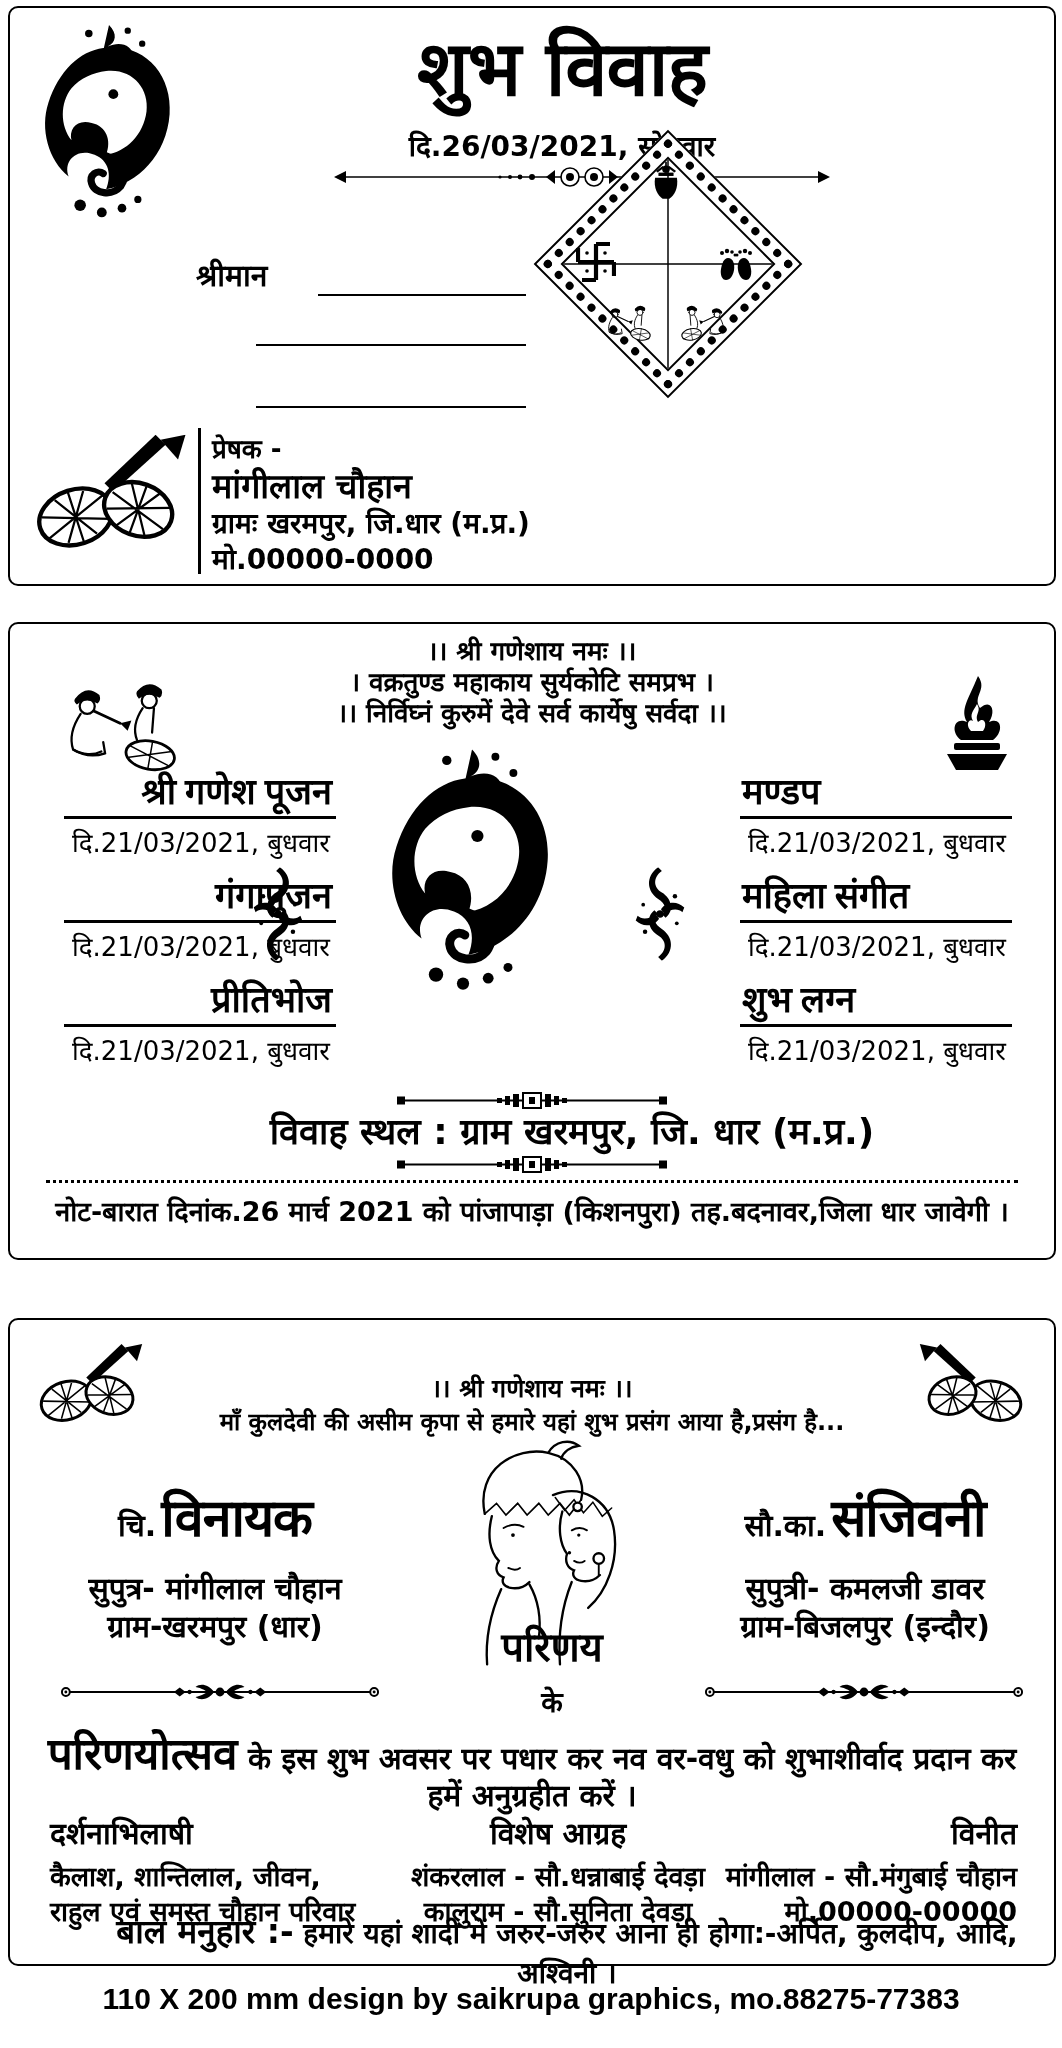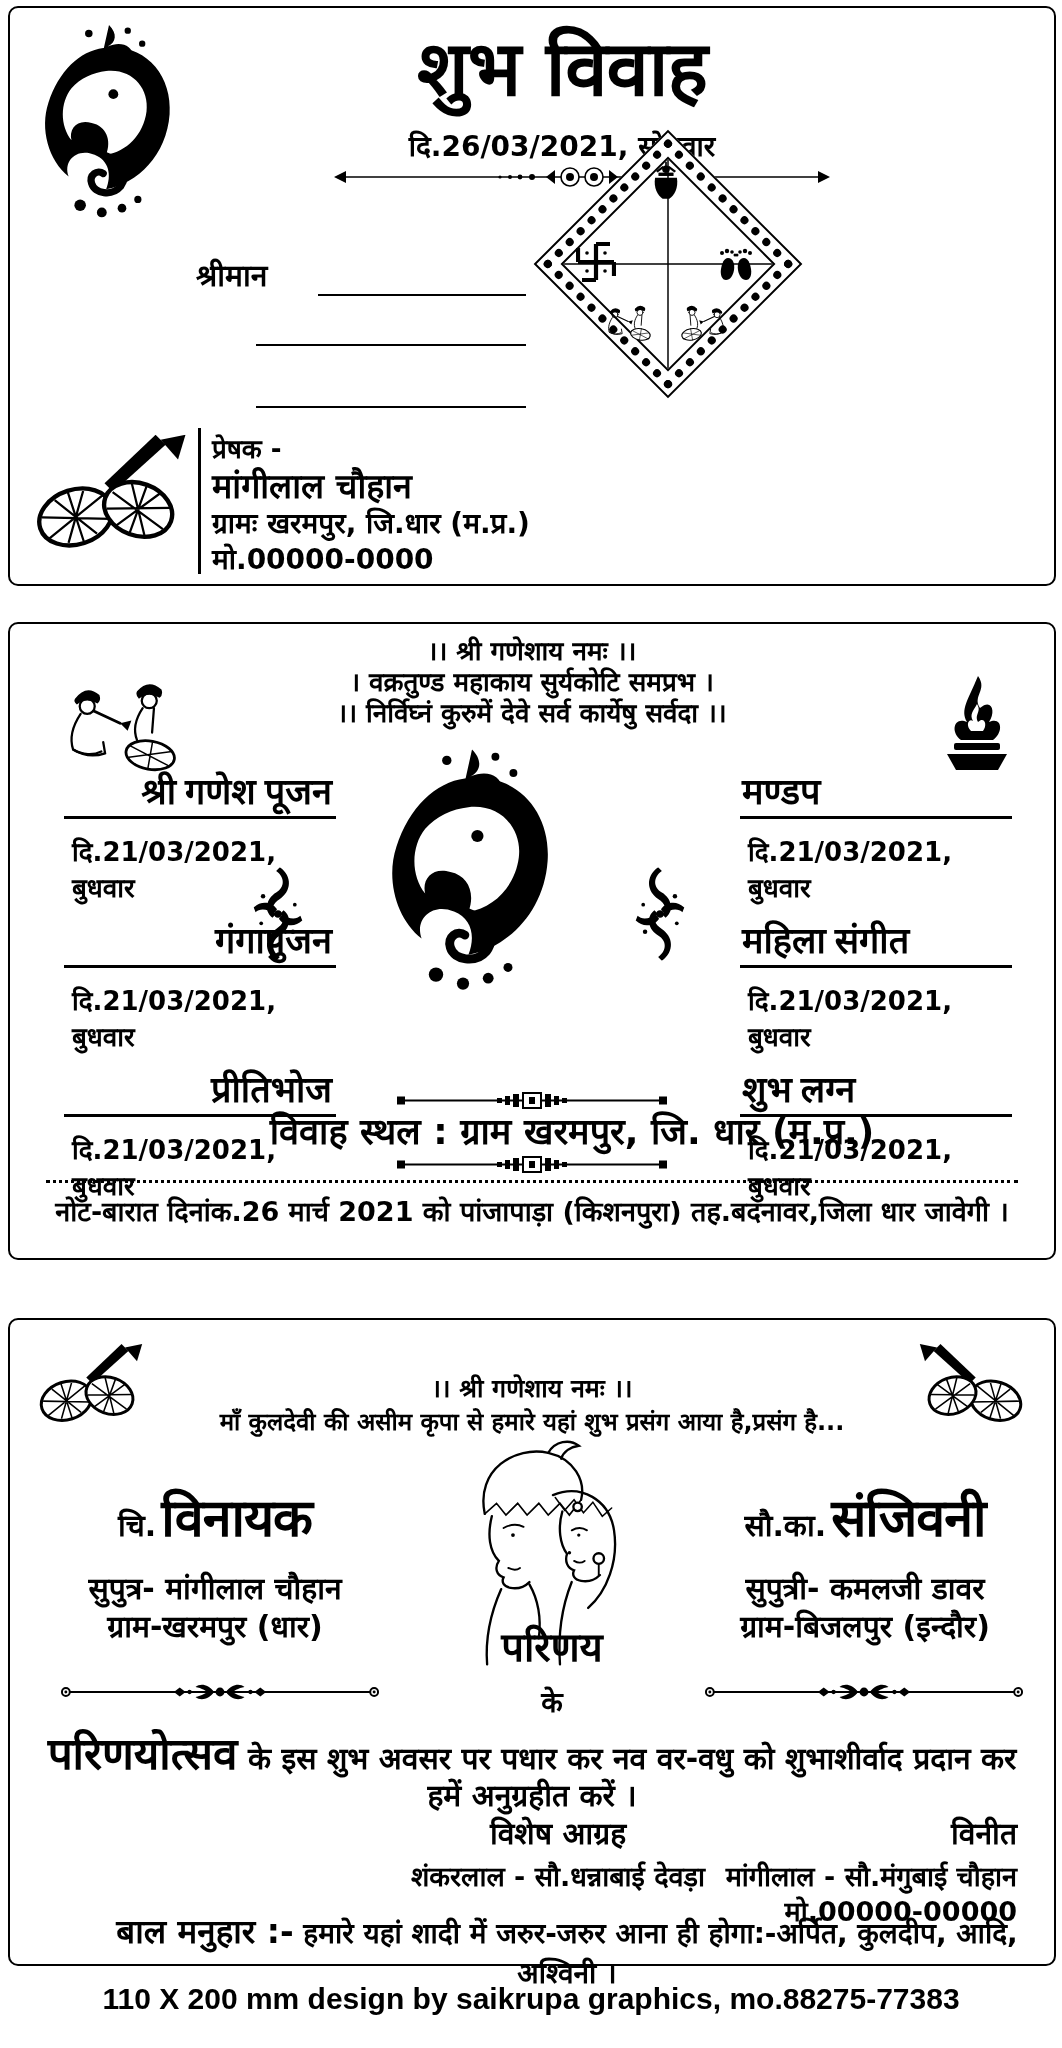--- a/index.html
+++ b/index.html
@@ -48,21 +48,21 @@
   #p2{left:8px;top:622px;width:1044px;height:634px;}
   .shlok{top:12px;font-size:26px;font-weight:700;line-height:31px;}
   .p2-mus{left:46px;top:56px;width:132px;height:94px;}
   .p2-fire{left:932px;top:50px;width:70px;height:100px;}
   .event-col{position:absolute;top:146px;width:272px;display:flex;flex-direction:column;gap:14px;}
   .col-left{left:54px;}  .col-right{left:730px;}
   .event-name{font-size:36px;font-weight:800;line-height:44px;font-family:Liberation Serif, serif;}
   .col-left .event-name{text-align:right;padding-right:4px;}
   .col-right .event-name{text-align:left;padding-left:2px;}
   .event-rule{border-top:3.5px solid #000;margin-top:2px;}
-  .event-date{font-size:26px;font-weight:700;margin-top:14px;padding-left:8px;}
+  .event-date{font-size:26px;font-weight:400;margin-top:5px;padding-left:8px;}
   .p2-ganesh{left:372px;top:122px;width:180px;height:252px;}
   .p2-fl-l{left:240px;top:242px;width:56px;height:96px;}
   .p2-fl-r{left:622px;top:242px;width:56px;height:96px;}
   .p2-div1{left:387px;top:468px;width:270px;height:17px;}
   .venue{top:482px;padding-left:80px;font-size:36px;font-weight:800;}
   .p2-div2{left:387px;top:532px;width:270px;height:17px;}
   .dotline{left:36px;top:556px;width:972px;height:0;border-top:3px dotted #000;}
   .note{top:568px;font-size:27px;font-weight:700;}
 
   
@@ -443,23 +443,29 @@
     <svg class="abs p3-div-r" viewBox="0 0 330 24">
         <use href="#sym-div-floral"></use>
       </svg>
 
     <div class="abs ctr invite1">
       <span class="invite-big">परिणयोत्सव</span>
       <span>के इस शुभ अवसर पर पधार कर नव वर-वधु को शुभाशीर्वाद प्रदान कर</span>
     </div>
     <div class="abs ctr invite2">हमें अनुग्रहीत करें ।</div>
 
+    <div class="cols c1">
+      <div class="col-head">दर्शनाभिलाषी</div>
+      <div class="col-line">कैलाश, शान्तिलाल, जीवन,</div>
+      <div class="col-line">राहुल एवं समस्त चौहान परिवार</div>
+    </div>
     <div class="cols c2">
       <div class="col-head">विशेष आग्रह</div>
       <div class="col-line">शंकरलाल - सौ.धन्नाबाई देवड़ा</div>
+      <div class="col-line">कालुराम - सौ.सुनिता देवड़ा</div>
     </div>
     <div class="cols c3">
       <div class="col-head">विनीत</div>
       <div class="col-line">मांगीलाल - सौ.मंगुबाई चौहान</div>
       <div class="col-line">मो.00000-00000</div>
     </div>
 
     <div class="abs ctr baal">
       <span class="baal-label">बाल मनुहार :-</span>
       <span>हमारे यहां शादी में  जरुर-जरुर आना ही होगा:-अर्पित, कुलदीप, आदि, अश्विनी ।</span>

